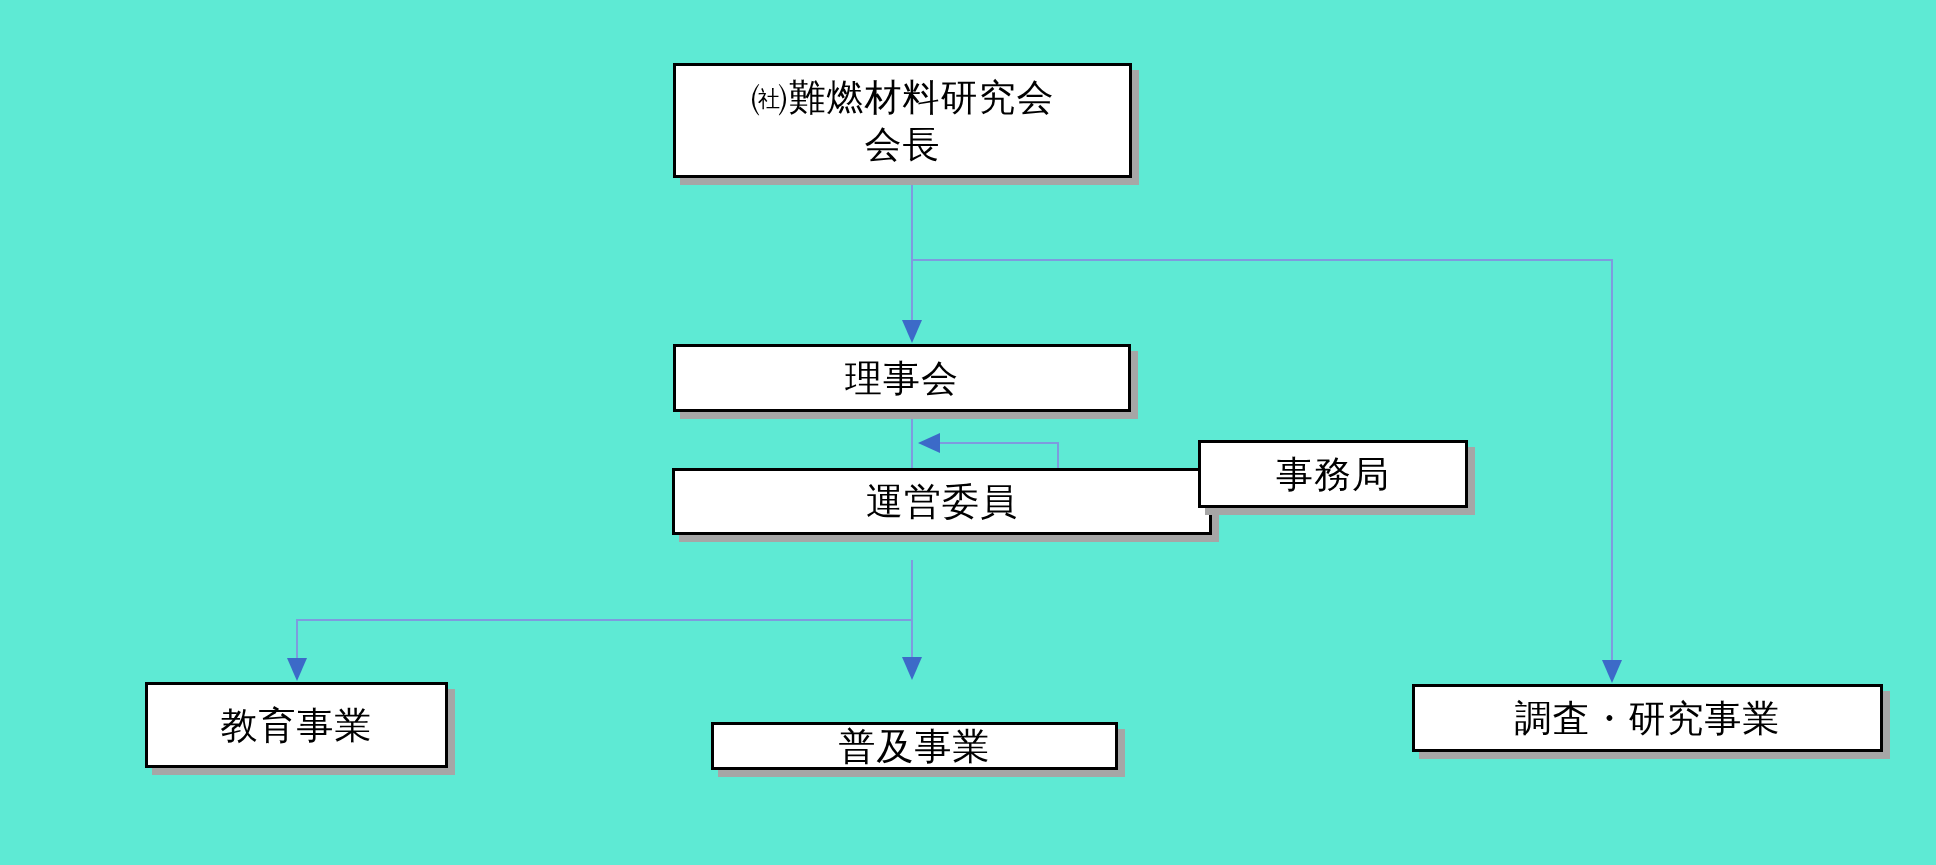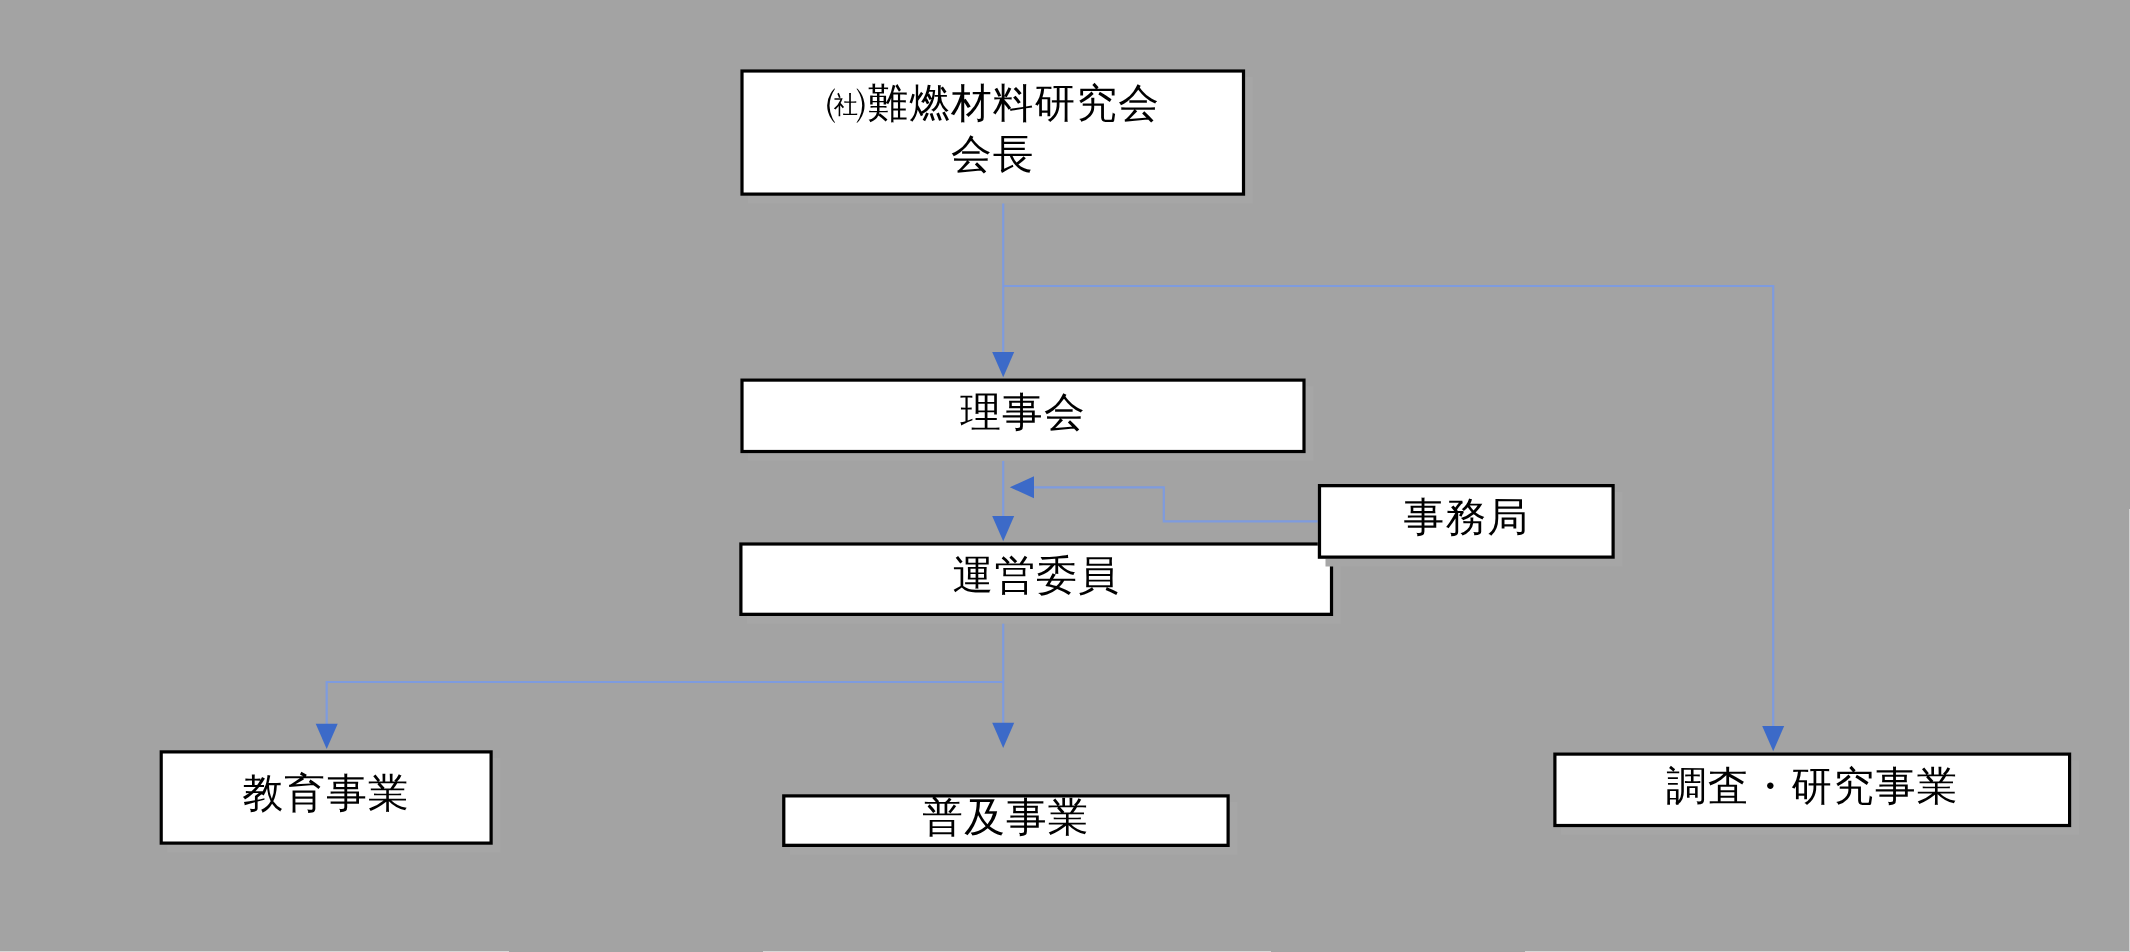--- a/index.html
+++ b/index.html
@@ -4,22 +4,22 @@
 <style>
   html, body {
     margin: 0;
     padding: 0;
     background: #ffffff;
   }
   #canvas {
     position: relative;
     width: 1936px;
     height: 865px;
-    background: #a3a3a3;
-    font-family: Liberation Mono, monospace;
+    background: #5eead4;
+    font-family: Liberation Sans, sans-serif;
     overflow: hidden;
   }
   #connectors {
     position: absolute;
     left: 0;
     top: 0;
     width: 1936px;
     height: 865px;
   }
   .node {
@@ -65,25 +65,25 @@
 
     <polyline points="912,620 297,620 297,660" fill="none" stroke-width="2" stroke="#7e9bde"></polyline>
     <polygon points="287,658 307,658 297,681" fill="#3c6ac8"></polygon>
   </svg>
 
   <div class="node" style="left:673px; top:63px; width:459px; height:115px;">
     <span class="label">㈳難燃材料研究会</span>
     <span class="label">会長</span>
   </div>
 
-  <div class="node" style="left:673px; top:344px; width:514px; height:68px;">
+  <div class="node" style="left:673px; top:344px; width:458px; height:68px;">
     <span class="label">理事会</span>
   </div>
 
-  <div class="node" style="left:672px; top:493px; width:540px; height:67px;">
+  <div class="node" style="left:672px; top:468px; width:540px; height:67px;">
     <span class="label">運営委員</span>
   </div>
 
   <div class="node" style="left:1198px; top:440px; width:270px; height:68px;">
     <span class="label">事務局</span>
   </div>
 
   <div class="node" style="left:145px; top:682px; width:303px; height:86px;">
     <span class="label">教育事業</span>
   </div>

